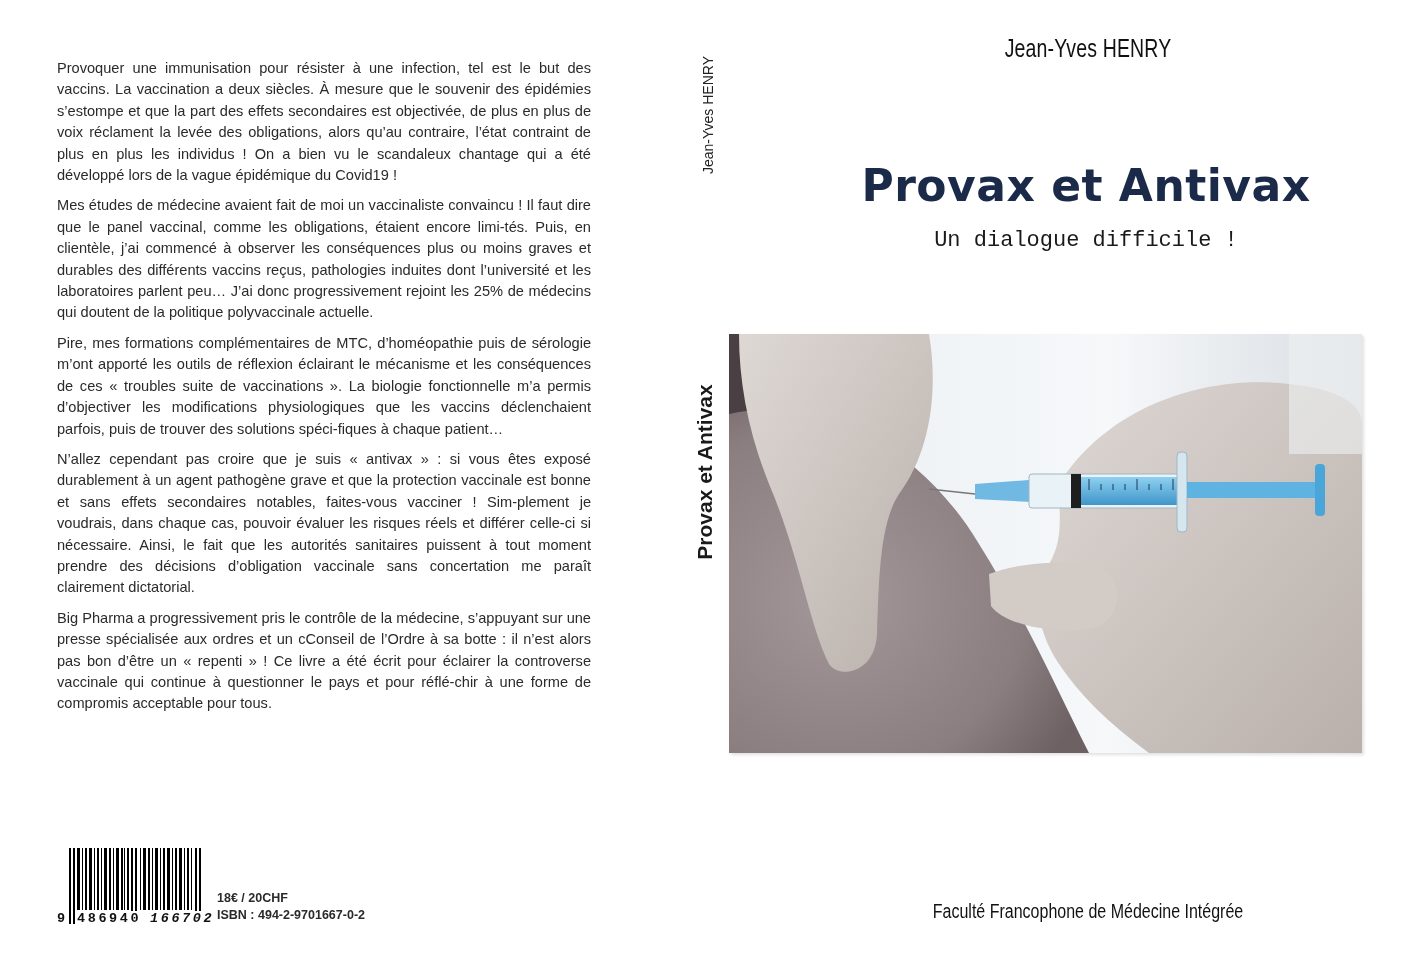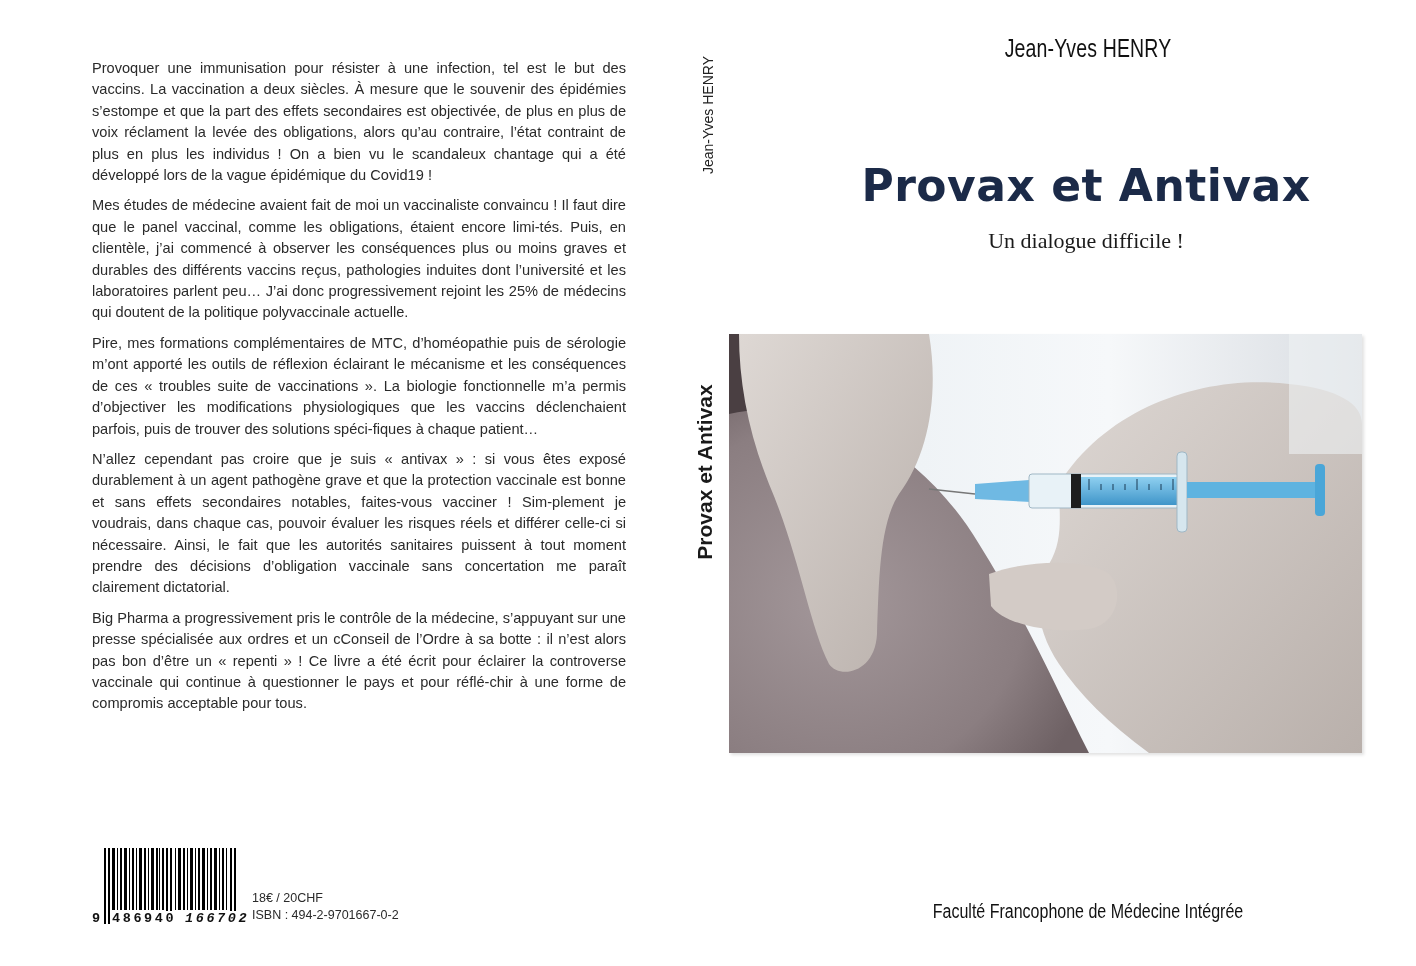--- a/index.html
+++ b/index.html
@@ -1,49 +1,49 @@
 <!DOCTYPE html>
 <html><head>
   <meta charset="utf-8">
   <style>
     html, body { margin: 0; padding: 0; background: #ffffff; }
     body { width: 1416px; height: 966px; position: relative; overflow: hidden; }
 
     
-    .back-cover { position: absolute; left: 0; top: 0; width: 660px; height: 816px; margin-left: 35px; }
+    .back-cover { position: absolute; left: 0; top: 0; width: 660px; height: 816px; }
     .blurb { position: absolute; left: 57px; top: 58px; width: 534px;
       font-family: "Liberation Sans", sans-serif; font-size: 14.6px; line-height: 21.4px;
       color: #2a2a2a; text-align: justify; hyphens: manual; }
     .blurb p { margin: 0 0 9px 0; }
 
     .barcode-block { position: absolute; left: 57px; top: 846px; display: flex; align-items: flex-end; }
     .barcode { position: relative; width: 152px; height: 78px; }
     .barcode svg { display: block; }
     .barcode-digits { position: absolute; left: 0; bottom: -2px; width: 152px; height: 16px;
       font-family: "Liberation Mono", monospace; font-weight: bold; font-size: 13.5px; color: #111; }
     .barcode-digits span { position: absolute; bottom: 0; background: #fff; line-height: 15px; padding: 0 1px; letter-spacing: 2.6px; }
     .price-isbn { margin-left: 8px; font-family: "Liberation Sans", sans-serif; font-size: 12.5px;
-      color: #2a2a2a; line-height: 17px; padding-bottom: 0; }
+      color: #2a2a2a; line-height: 17px; padding-bottom: 0; font-weight: bold; }
 
     
     .spine { position: absolute; left: 680px; top: 0; width: 46px; height: 966px; }
     .spine-author { position: absolute; left: 708px; top: 115px; transform: translate(-50%, -50%) rotate(-90deg);
       white-space: nowrap; font-family: "Liberation Sans", sans-serif; font-size: 14px; color: #222; }
     .spine-title { position: absolute; left: 705px; top: 472px; transform: translate(-50%, -50%) rotate(-90deg);
       white-space: nowrap; font-family: "Liberation Sans", sans-serif; font-weight: bold; font-size: 21px; color: #1a1a1a; }
 
     
     .front-author { position: absolute; left: 888px; top: 34px; width: 400px; text-align: center;
       font-family: "Liberation Sans", sans-serif; font-size: 25px; color: #111;
       transform: scaleX(0.78); transform-origin: center; letter-spacing: 0.2px; }
     .front-title { position: absolute; left: 836px; top: 160px; width: 500px; text-align: center;
       font-family: "DejaVu Sans", sans-serif; font-weight: bold; font-size: 44px; color: #1b2a48;
       letter-spacing: 0.5px; }
     .front-subtitle { position: absolute; left: 886px; top: 228px; width: 400px; text-align: center;
-      font-family: Liberation Serif, serif; font-size: 22px; color: #1a1a1a; }
+      font-family: Liberation Mono, monospace; font-size: 22px; color: #1a1a1a; }
 
     .photo { position: absolute; left: 729px; top: 334px; width: 633px; height: 419px; overflow: hidden;
       background: #b8adae; box-shadow: 2px 2px 3px rgba(0,0,0,0.12); }
     .photo svg { display: block; }
 
     .publisher { position: absolute; left: 888px; top: 900px; width: 400px; text-align: center;
       font-family: "Liberation Sans", sans-serif; font-size: 20px; color: #111;
       transform: scaleX(0.8); transform-origin: center; }
   </style>
 </head>

